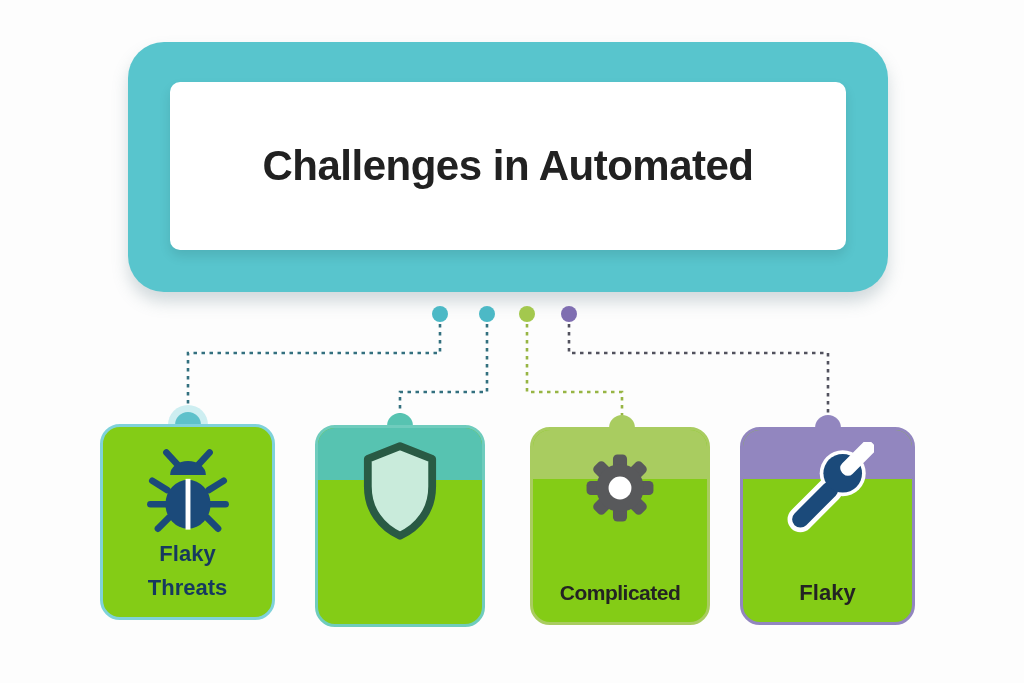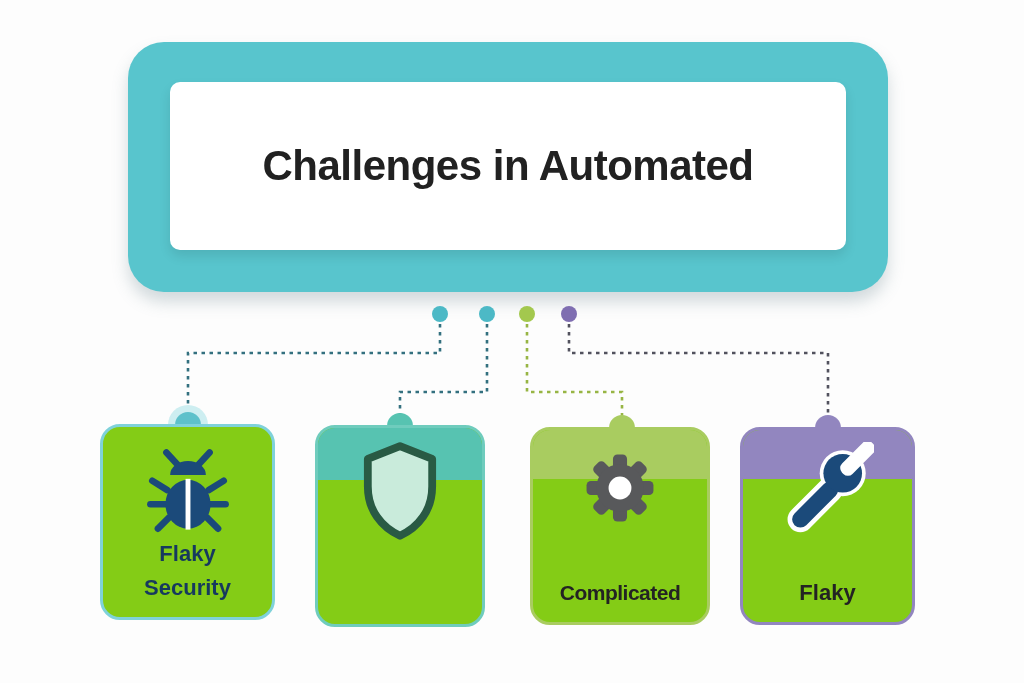--- a/index.html
+++ b/index.html
@@ -148,21 +148,21 @@
           <path d="M30 77 L18 89" fill="none"></path>
           <path d="M70 77 L82 89" fill="none"></path>
         </g>
         <path d="M31 32 a19 15 0 0 1 38 0 z" fill="currentColor"></path>
         <ellipse cx="50" cy="63" rx="24" ry="26" fill="currentColor"></ellipse>
         <rect x="47.4" y="36" width="5.2" height="54" fill="#ffffff"></rect>
       </svg>
     </div>
     <div class="card-label" style="color: rgb(22, 57, 95);">
       <span>Flaky</span><br>
-      <span>Security</span>
+      <span>Threats</span>
     </div>
   </div>
 
   <div id="card-2" class="card" style="border-color: rgb(111, 204, 189);">
     <div class="card-band" style="background: rgb(87, 195, 177);"></div>
     <div class="card-icon" style="color: rgb(41, 90, 68);">
       <svg viewBox="0 0 80 100">
         <path class="icon-fill" d="M40 4 L73 17 V45 C73 70 59 87 40 96 C21 87 7 70 7 45 V17 Z" fill="#c9ebdb" stroke="currentColor" stroke-width="8" stroke-linejoin="round"></path>
       </svg>
     </div>

